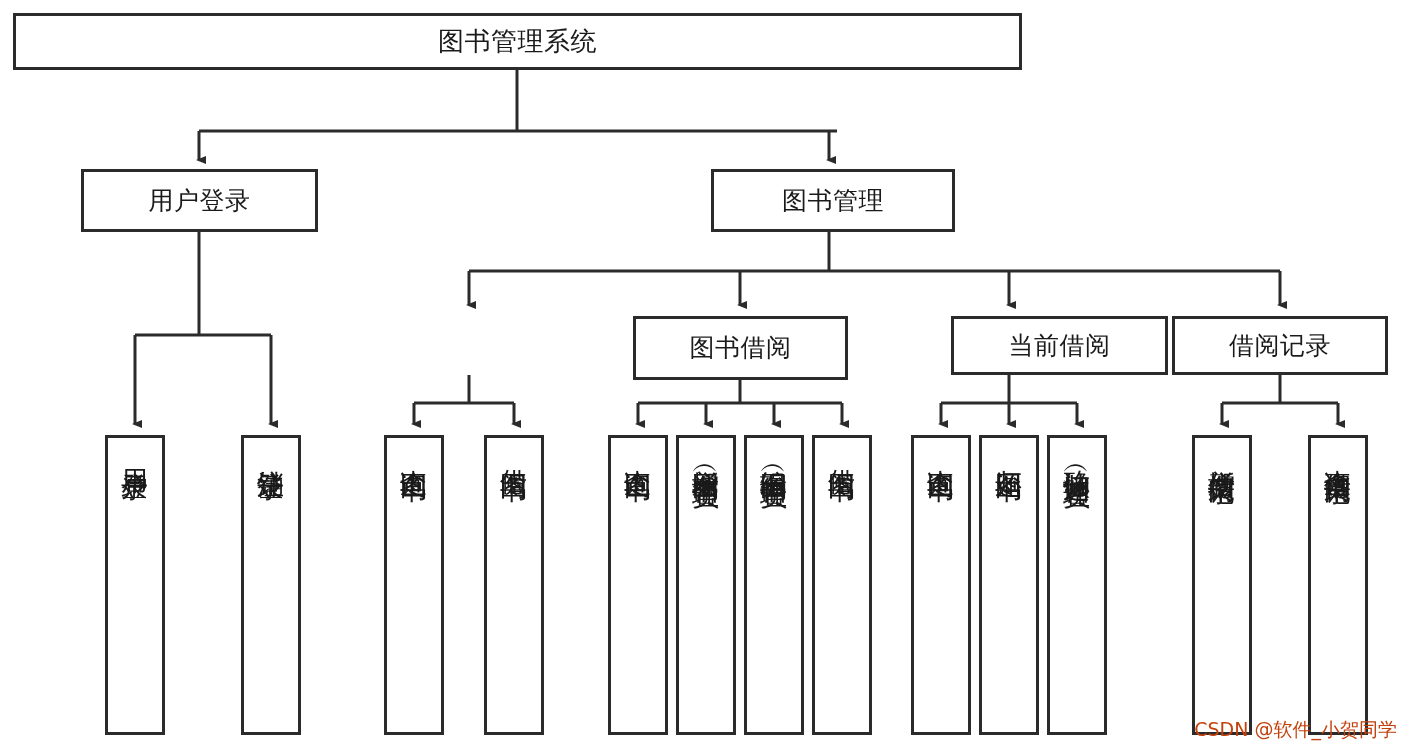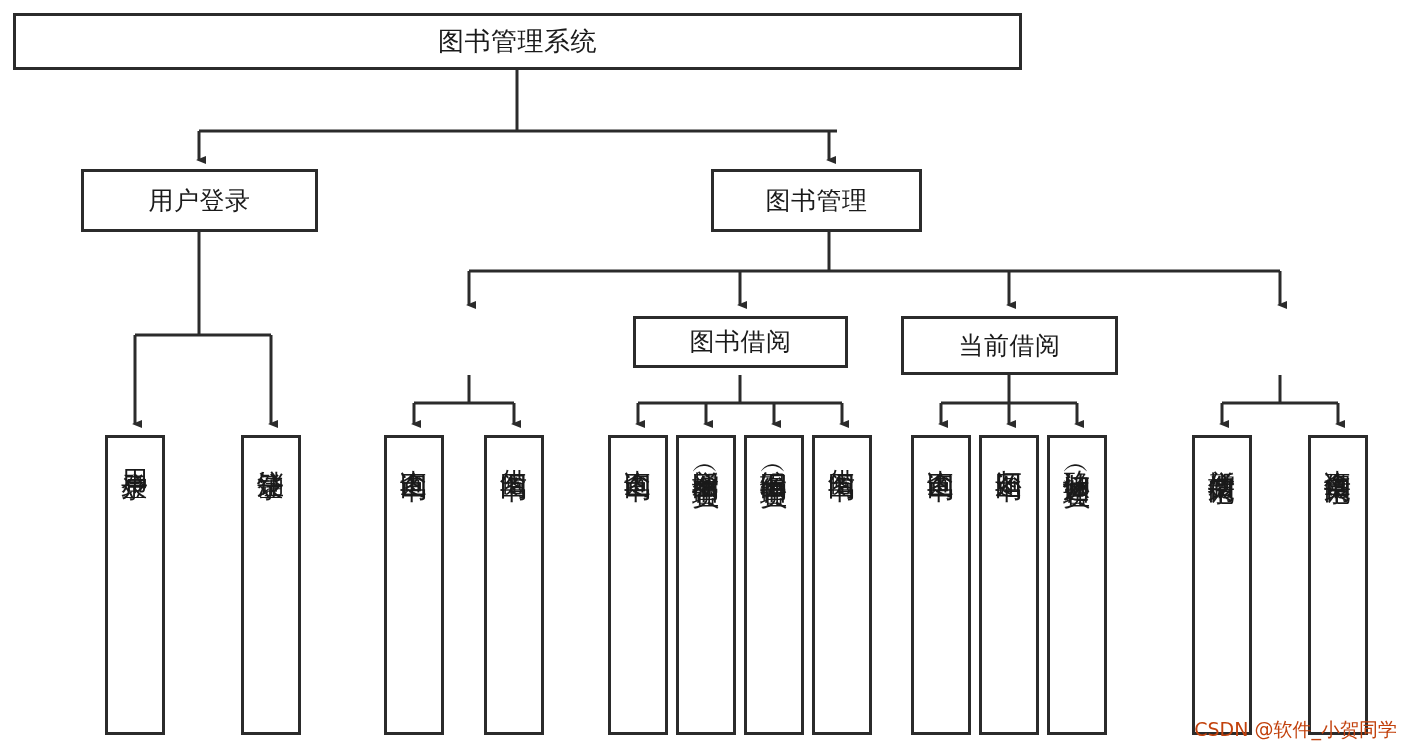--- a/index.html
+++ b/index.html
@@ -128,29 +128,32 @@
     </g>
   </svg>
 
   <div class="node horizontal root" style="left:13px; top:13px; width:1009px; height:57px;align-items:center;">
     <span class="node-label">图书管理系统</span>
   </div>
 
   <div class="node horizontal" style="left:81px; top:169px; width:237px; height:63px;">
     <span class="node-label">用户登录</span>
   </div>
-  <div class="node horizontal" style="left:711px; top:169px; width:211px; height:63px;">
+  <div class="node horizontal" style="left:711px; top:169px; width:244px; height:63px;">
     <span class="node-label">图书管理</span>
   </div>
 
-  <div class="node horizontal" style="left:633px; top:316px; width:215px; height:52px;">
+  <div class="node horizontal" style="left:633px; top:316px; width:215px; height:64px;">
     <span class="node-label">图书借阅</span>
   </div>
-  <div class="node horizontal" style="left:901px; top:316px; width:217px; height:59px;">
+  <div class="node horizontal" style="left:951px; top:316px; width:217px; height:59px;">
     <span class="node-label">当前借阅</span>
+  </div>
+  <div class="node horizontal" style="left:1172px; top:316px; width:216px; height:59px;">
+    <span class="node-label">借阅记录</span>
   </div>
 
   <div class="node vertical" style="left:105px; top:435px; width:60px; height:300px;">
     <span class="node-label">用户登录</span>
   </div>
   <div class="node vertical" style="left:241px; top:435px; width:60px; height:300px;">
     <span class="node-label">注销登录</span>
   </div>
 
   <div class="node vertical" style="left:384px; top:435px; width:60px; height:300px;">

